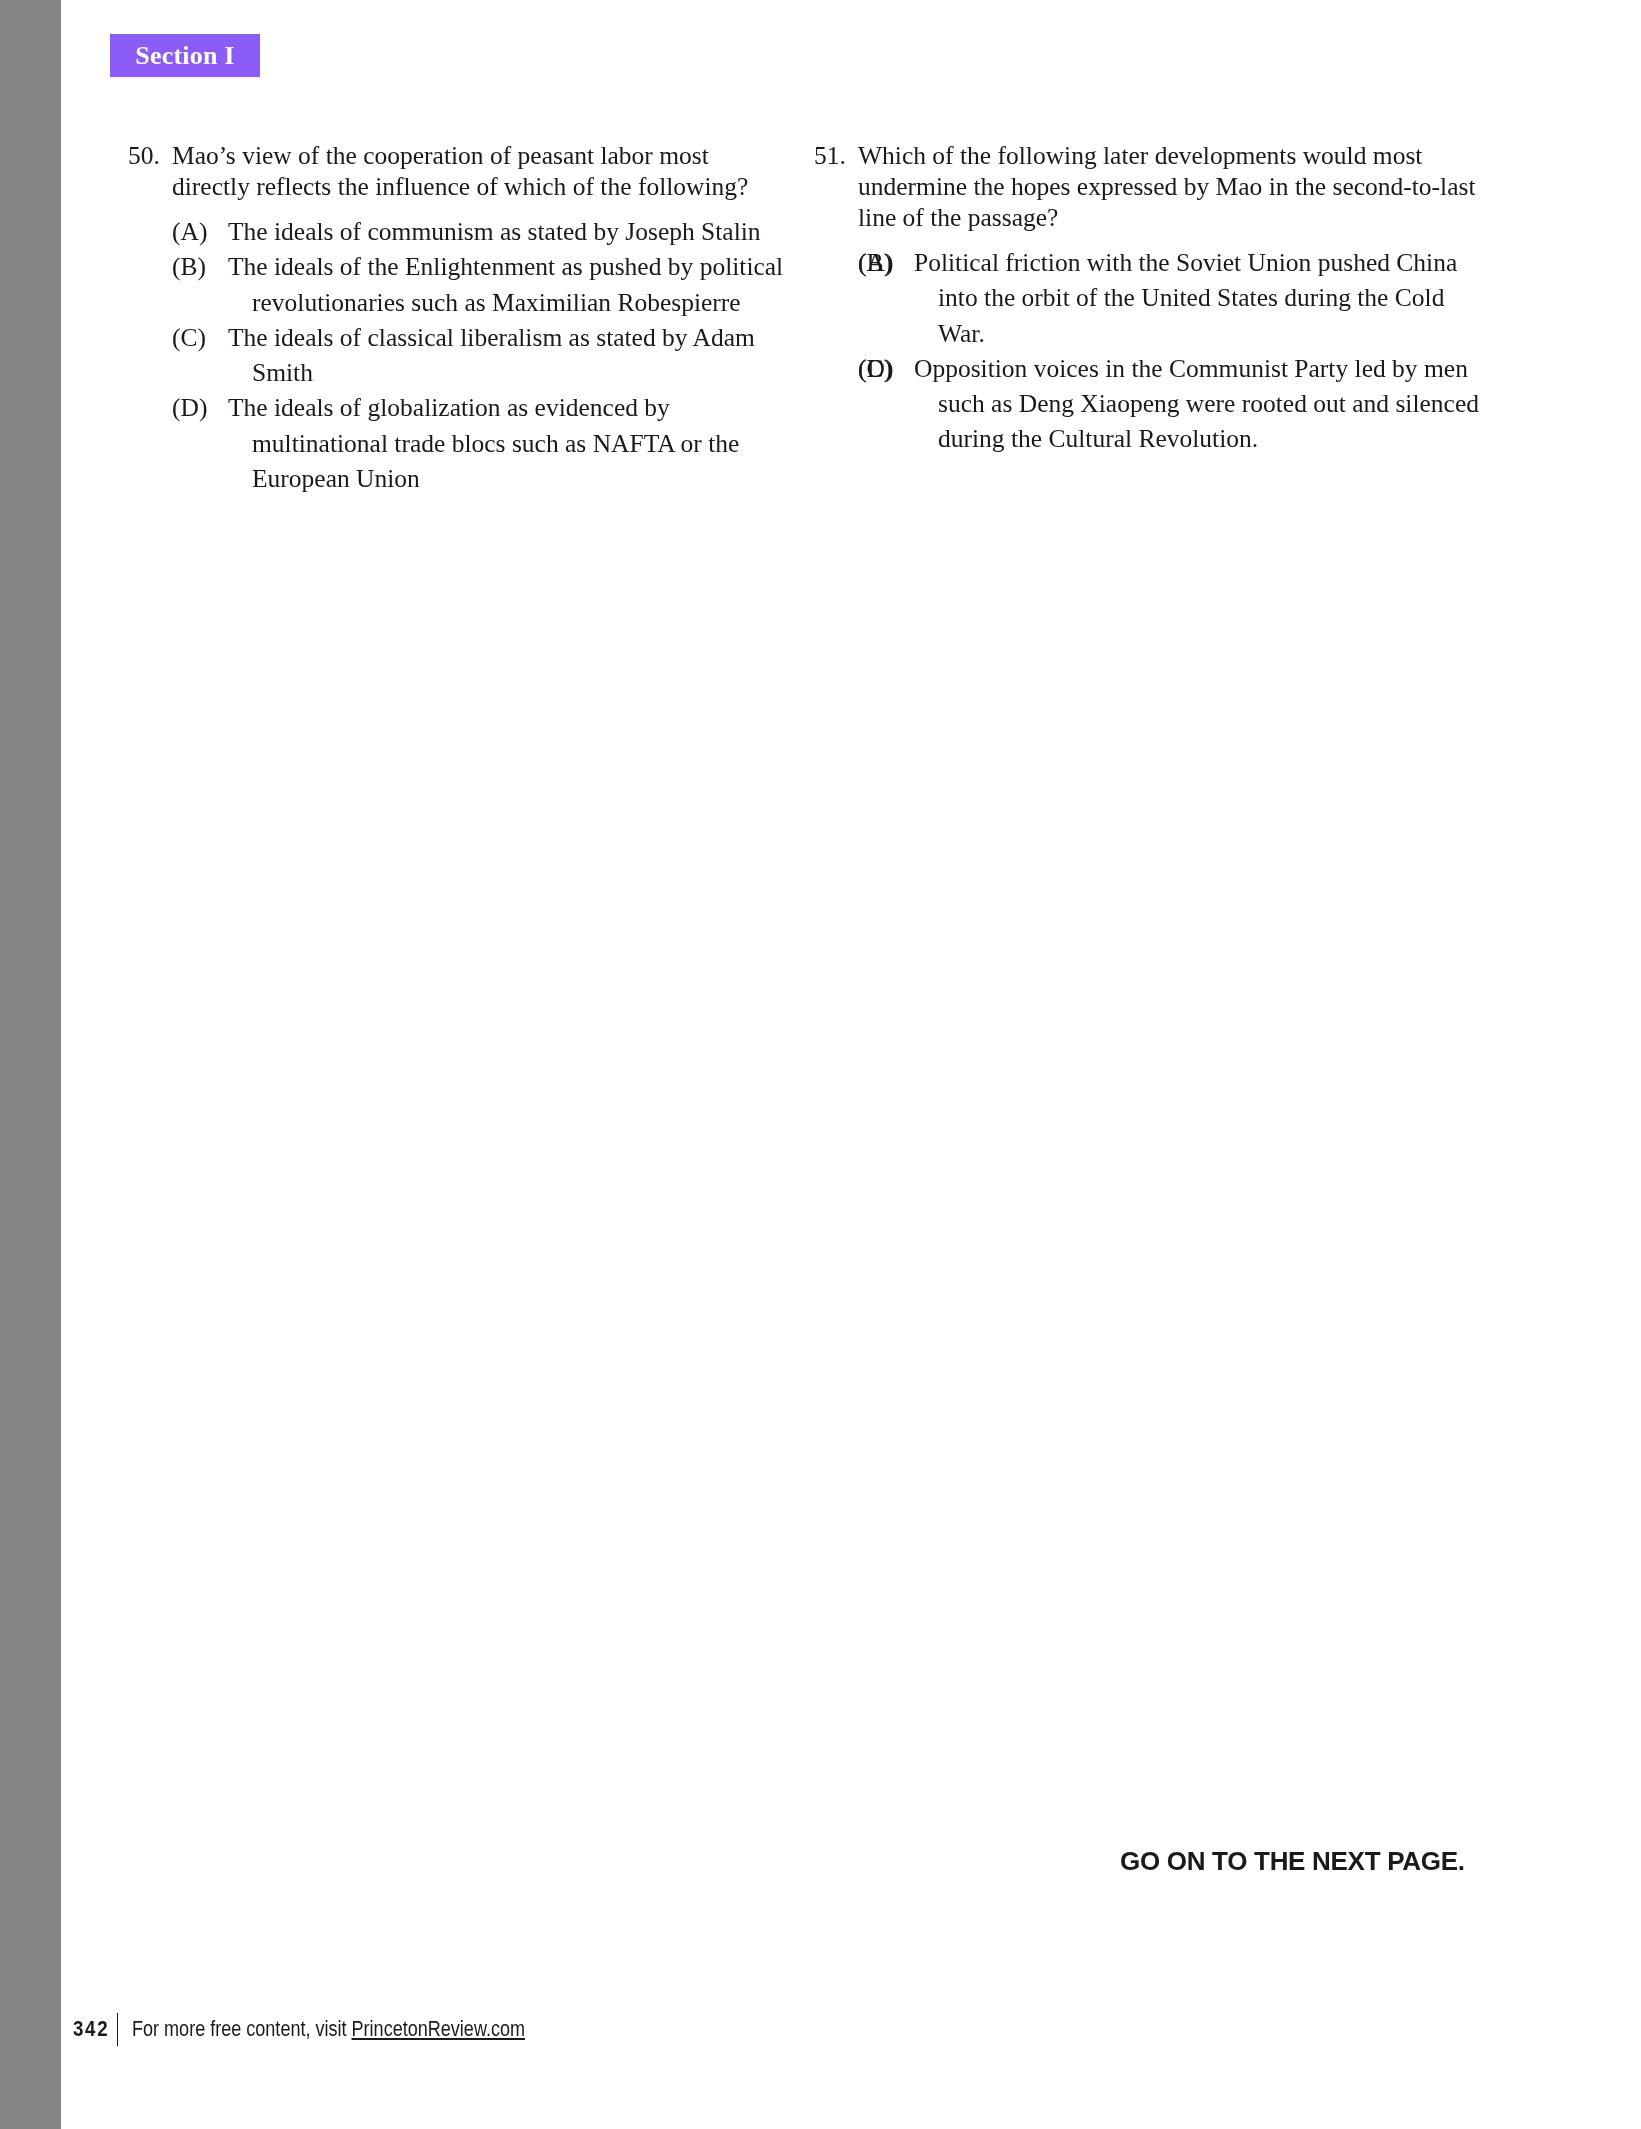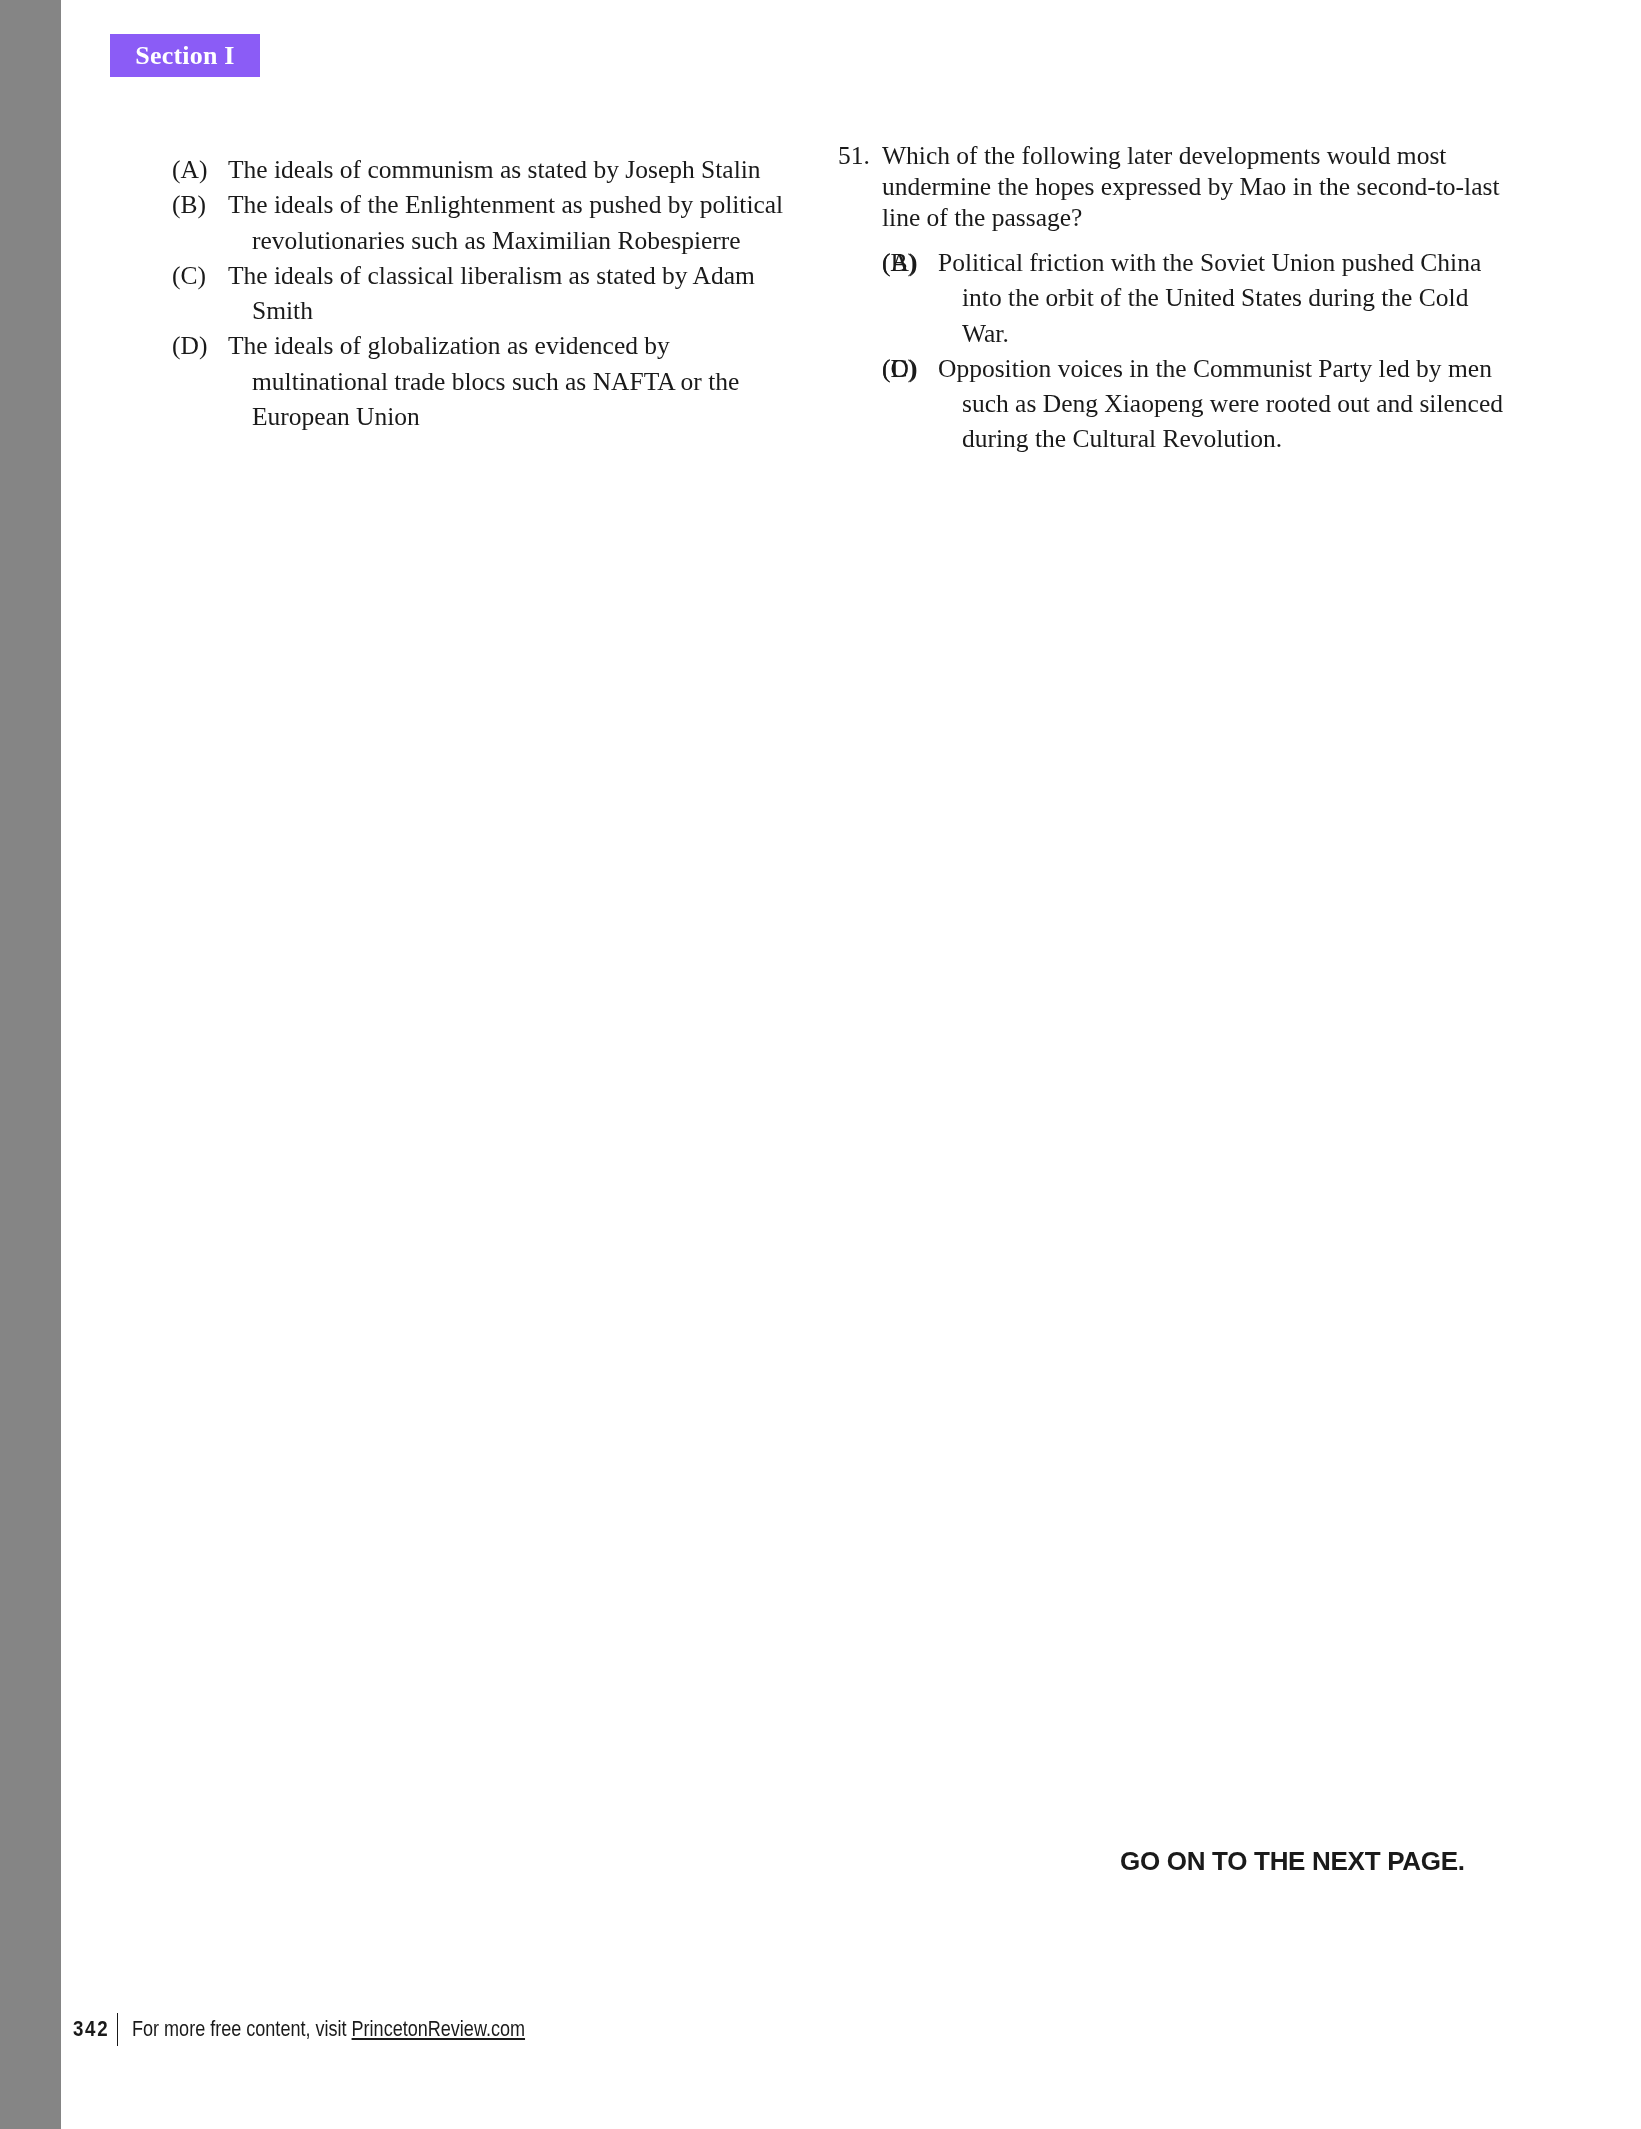--- a/index.html
+++ b/index.html
@@ -10,21 +10,21 @@
     }
     .side-bar { position: absolute; left: 0; top: 0; width: 61px; height: 2129px; background: #858585; }
     .section-tab {
       position: absolute; left: 110px; top: 34px; width: 150px; height: 43px;
       background: #8b5cf6; color: #ffffff;
       font-family: "Liberation Serif", serif; font-weight: bold; font-size: 26px;
       display: flex; align-items: center; justify-content: center; letter-spacing: 0.2px;
     }
     .question { position: absolute; font-size: 25.5px; line-height: 31px; }
     .q50 { left: 128px; top: 140px; width: 660px; }
-    .q51 { left: 838px; top: 140px; width: 680px; }
+    .q51 { left: 814px; top: 140px; width: 680px; }
     .q-stem { position: relative; padding-left: 44px; }
     .q-num { position: absolute; left: 0; top: 0; }
     .choices { margin-top: 12px; padding-left: 44px; }
     .choice { position: relative; line-height: 35.3px; padding-left: 80px; text-indent: -24px; }
     .choice-letter { position: absolute; left: 0; top: 0; text-indent: 0; }
     .choice-text { display: inline; }
     .go-on {
       position: absolute; left: 1120px; top: 1846px;
       font-family: "Liberation Sans", "DejaVu Sans", sans-serif; font-weight: bold;
       font-size: 26px; letter-spacing: -0.3px; color: #1a1a1a;
@@ -40,20 +40,24 @@
     .footer-link { text-decoration: underline; color: #1a1a1a; }
   </style>
 </head>
 <body>
 
 <div class="side-bar"></div>
 
 <div class="section-tab">Section I</div>
 
 <div class="question q50">
+  <div class="q-stem">
+    <span class="q-num">50.</span>
+    <span>Mao’s view of the cooperation of peasant labor most directly reflects the influence of which of the following?</span>
+  </div>
   <div class="choices">
     <div class="choice">
       <span class="choice-letter">(A)</span>
       <span class="choice-text">The ideals of communism as stated by Joseph Stalin</span>
     </div>
     <div class="choice">
       <span class="choice-letter">(B)</span>
       <span class="choice-text">The ideals of the Enlightenment as pushed by political revolutionaries such as Maximilian Robespierre</span>
     </div>
     <div class="choice">

